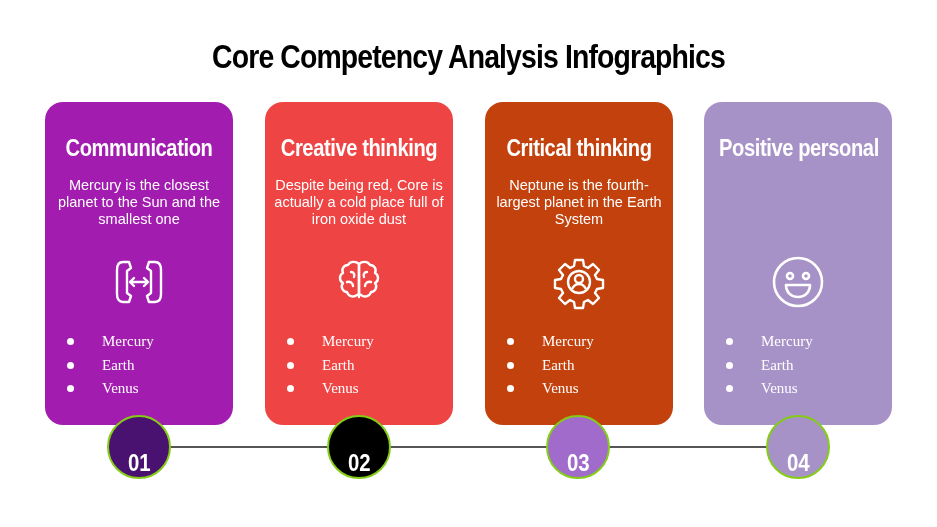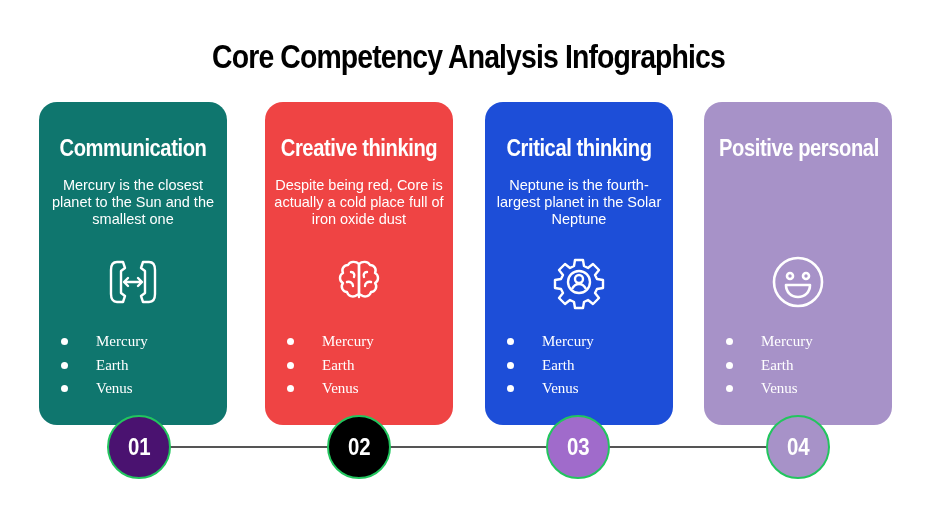--- a/index.html
+++ b/index.html
@@ -28,33 +28,33 @@
   }
   .card-icon {
     position: absolute; top: 152px; left: 50%; width: 56px; height: 56px; margin-left: -28px;
   }
   .card-icon svg { width: 56px; height: 56px; }
   .card-list { position: absolute; top: 228px; left: 22px; list-style: none; text-align: left; }
   .card-list li { font-size: 15px; line-height: 23.5px; display: flex; align-items: center; font-family: Liberation Serif, serif; }
   .bullet { display: inline-block; width: 7px; height: 7px; border-radius: 50%; background: #fff; margin-right: 28px; }
   .num-circle {
     position: absolute; top: 415px; width: 64px; height: 64px; border-radius: 50%;
-    border: 2px solid #22c55e; color: #fff; display: flex; align-items: center; justify-content: center;
+    border: 2px solid #84cc16; color: #fff; display: flex; align-items: flex-end; justify-content: center;
     font-weight: bold; font-size: 24px;
   }
   .num-circle span { transform: scaleX(0.85); display: inline-block; }
 </style>
 </head>
 <body>
 
 <div class="title">Core Competency Analysis Infographics</div>
 
 <div class="timeline-line"></div>
 
-<div class="card" style="left:39px;background:#0f766e;padding-left:20px;">
+<div class="card" style="left:45px;background:#a21caf;padding-left:20px;">
   <div class="card-title">Communication</div>
   <div class="card-desc">Mercury is the closest planet to the Sun and the smallest one</div>
   <div class="card-icon">
     <svg viewBox="0 0 56 56" fill="none" stroke="#fff" stroke-width="2.4" stroke-linejoin="round" stroke-linecap="round">
       <path d="M12 8 h6 l2 6 -4 3 v22 l4 3 -2 6 h-6 c-4 0 -6 -3 -6 -8 V16 c0 -5 2 -8 6 -8z"></path>
       <path d="M44 8 h-6 l-2 6 4 3 v22 l-4 3 2 6 h6 c4 0 6 -3 6 -8 V16 c0 -5 -2 -8 -6 -8z"></path>
       <path d="M20 28 h16 M23 24 l-4 4 4 4 M33 24 l4 4 -4 4"></path>
     </svg>
   </div>
   <ul class="card-list">
@@ -92,23 +92,23 @@
         <span class="bullet"></span>
         <span>Earth</span>
       </li>
     <li>
         <span class="bullet"></span>
         <span>Venus</span>
       </li>
   </ul>
 </div>
 
-<div class="card" style="left:485px;background:#1d4ed8;">
+<div class="card" style="left:485px;background:#c2410c;">
   <div class="card-title">Critical thinking</div>
-  <div class="card-desc">Neptune is the fourth-largest planet in the Solar Neptune</div>
+  <div class="card-desc">Neptune is the fourth-largest planet in the Earth System</div>
   <div class="card-icon">
     <svg viewBox="0 0 56 56" fill="none" stroke="#fff" stroke-width="2.4" stroke-linejoin="round">
       <path d="M24 6 h8 l1 6 4 2 5 -4 6 6 -4 5 2 4 6 1 v8 l-6 1 -2 4 4 5 -6 6 -5 -4 -4 2 -1 6 h-8 l-1 -6 -4 -2 -5 4 -6 -6 4 -5 -2 -4 -6 -1 v-8 l6 -1 2 -4 -4 -5 6 -6 5 4 4 -2z"></path>
       <circle cx="28" cy="28" r="11"></circle>
       <circle cx="28" cy="25" r="4"></circle>
       <path d="M21 35 c2 -4 5 -5 7 -5 s5 1 7 5"></path>
     </svg>
   </div>
   <ul class="card-list">
     <li>

